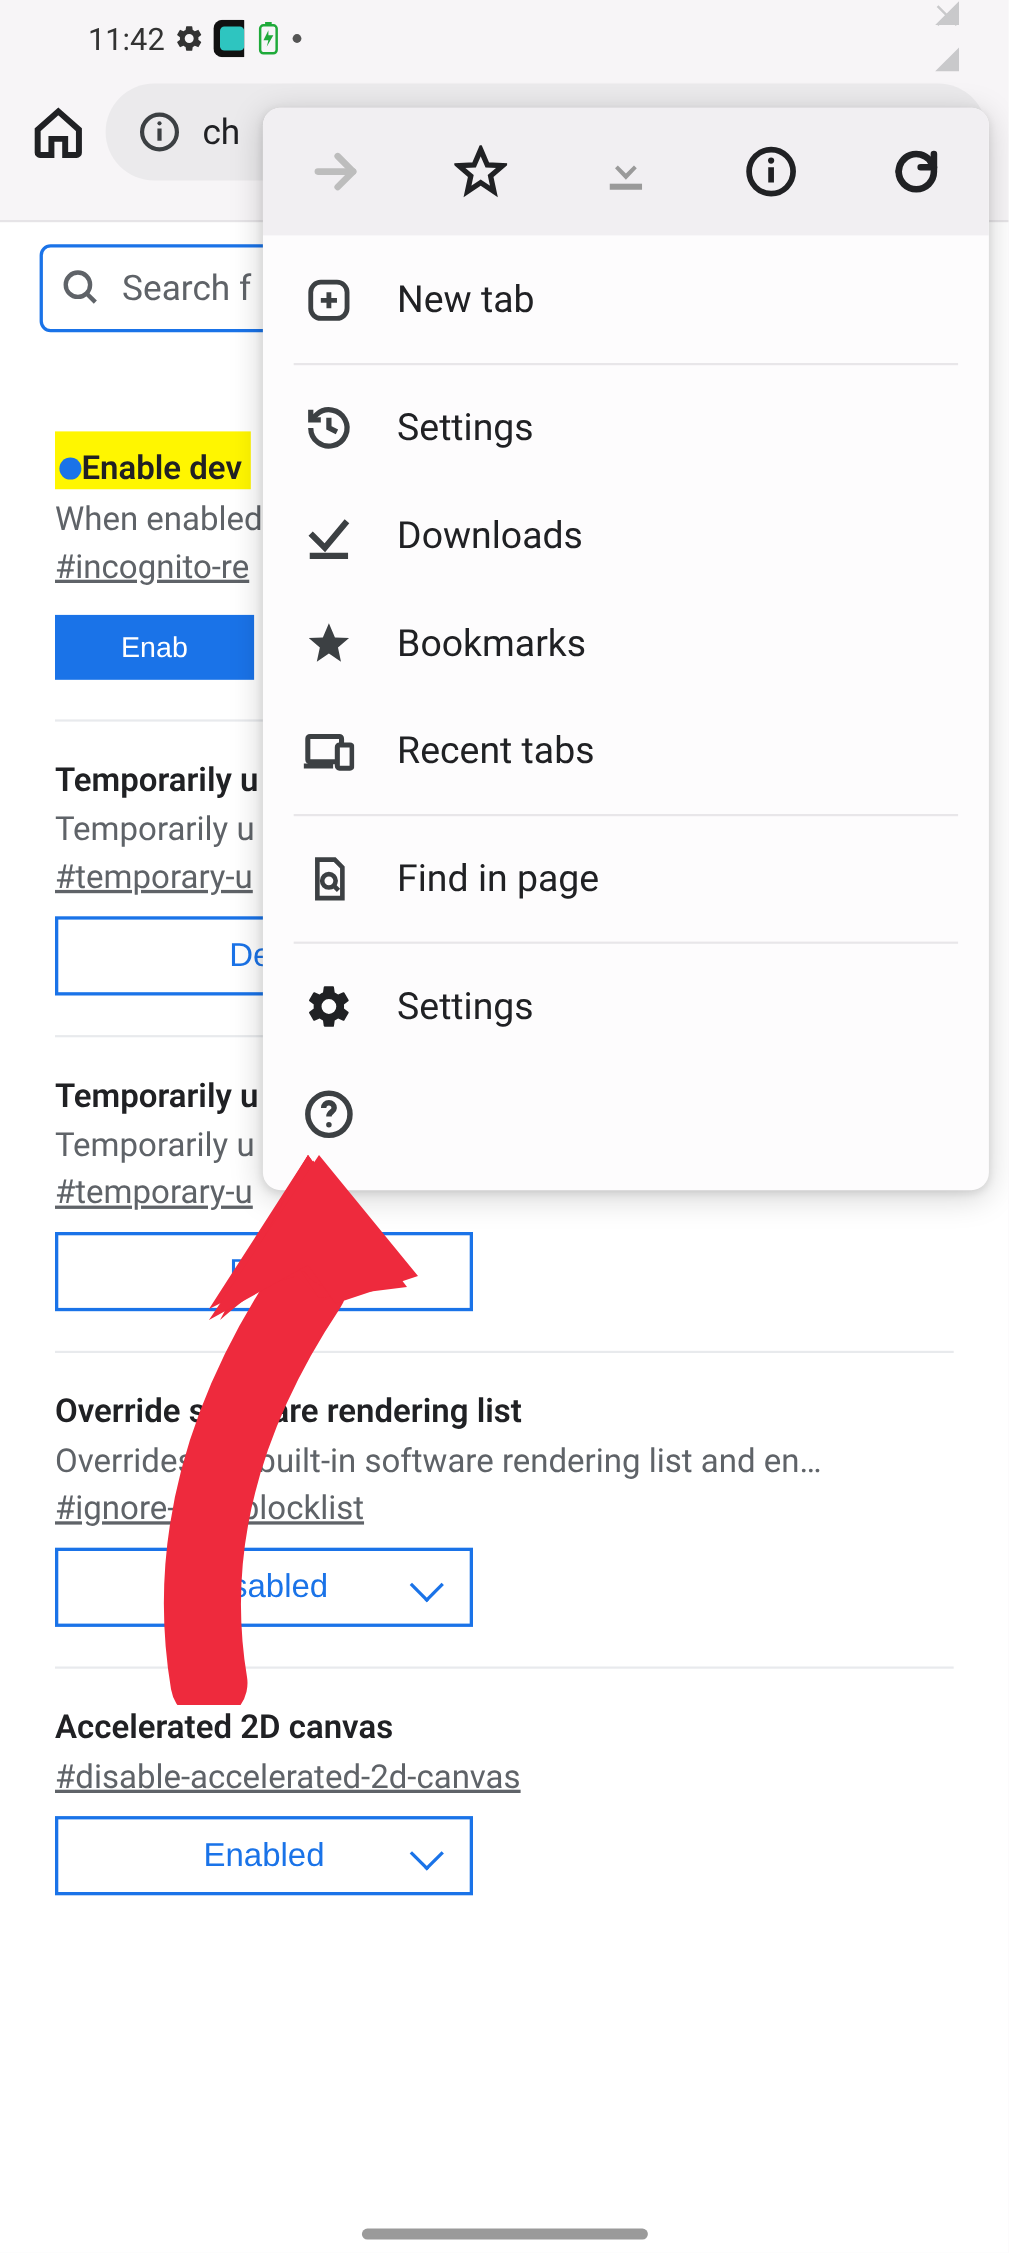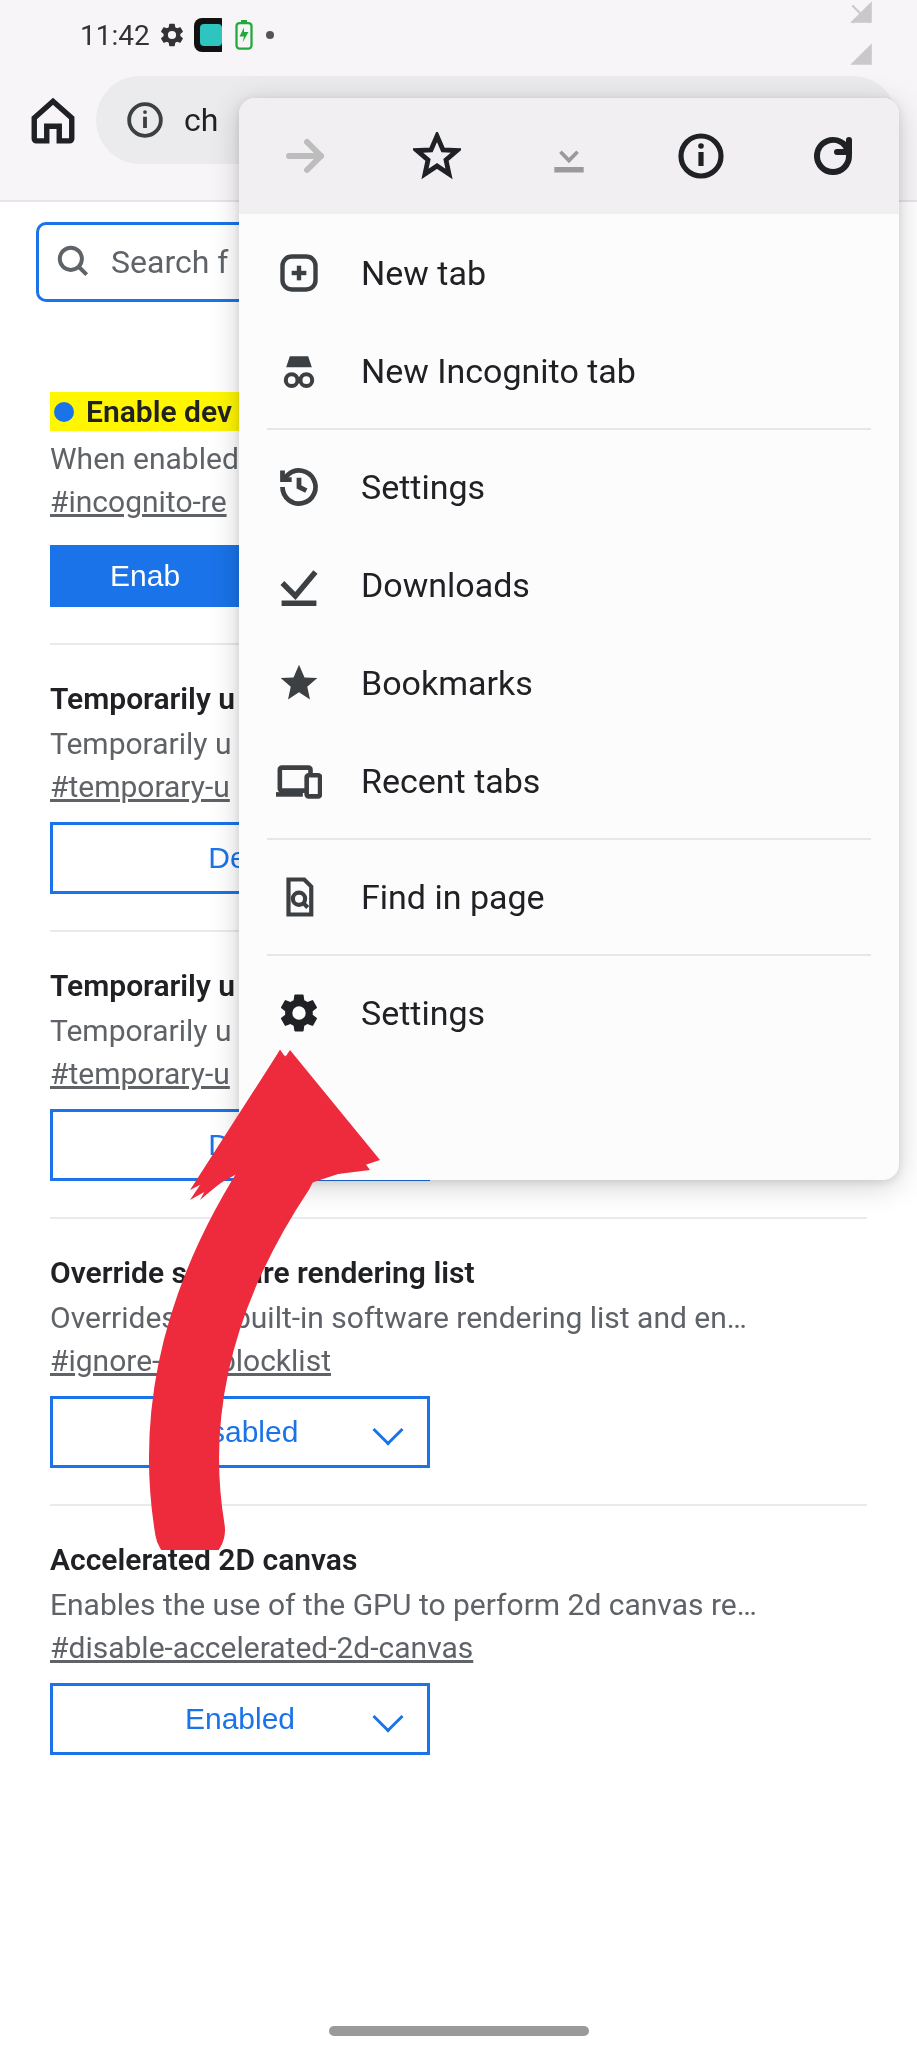--- a/index.html
+++ b/index.html
@@ -99,30 +99,30 @@
     overflow:hidden;
     white-space:nowrap;
     text-overflow:ellipsis;
   }
   .flag-sep { height:2px;background:#e8eaed; margin: 0 50px; }
 
   .highlight {
     background:#fff600;
     display:inline-flex;
     align-items:center;
-    gap:12px;
-    padding:2px 8px 2px 4px;
+    gap:0;
+    padding:16px 8px 2px 4px;
   }
   .blue-dot { width:20px;height:20px;border-radius:50%;background:#1a73e8;display:inline-block; }
 
   .solid-btn {
     margin-top:26px;
     background:#1a73e8;
     color:#fff;
-    font-size:30px;
+    font-size:26px;
     padding:14px 60px;
     border:none;
   }
   .outline-btn {
     margin-top:18px;
     background:#fff;
     color:#1a73e8;
     font-size:30px;
     border:3px solid #1a73e8;
     width:380px;
@@ -314,21 +314,20 @@
     <div class="flag-hash">#ignore-gpu-blocklist</div>
     <button class="outline-btn">
         <span>Disabled</span>
         <span class="chevron"></span>
       </button>
   </div>
   <div class="flag-sep"></div>
 
   <div class="flag">
     <div class="flag-title">Accelerated 2D canvas</div>
-    <div class="flag-desc">Enables the use of the GPU to perform 2d canvas re…</div>
     <div class="flag-hash">#disable-accelerated-2d-canvas</div>
     <button class="outline-btn">
         <span>Enabled</span>
         <span class="chevron"></span>
       </button>
   </div>
 
 </div>
 
 <div class="menu">
@@ -368,31 +367,20 @@
   <div class="menu-list">
     <div class="menu-item">
       <span class="micon">
           <svg viewBox="0 0 24 24" width="44" height="44" fill="none" stroke="#3c4043" stroke-width="2.4">
             <rect x="3" y="3" width="18" height="18" rx="5"></rect>
             <line x1="12" y1="8" x2="12" y2="16"></line>
             <line x1="8" y1="12" x2="16" y2="12"></line>
           </svg>
         </span>
       <span>New tab</span>
-    </div>
-    <div class="menu-item">
-      <span class="micon">
-          <svg viewBox="0 0 24 24" width="44" height="44" fill="#3c4043">
-            <path d="M5 10l2-6h10l2 6H5z"></path>
-            <circle cx="8" cy="17" r="3.2" fill="none" stroke="#3c4043" stroke-width="2.2"></circle>
-            <circle cx="16" cy="17" r="3.2" fill="none" stroke="#3c4043" stroke-width="2.2"></circle>
-            <line x1="11" y1="17" x2="13" y2="17" stroke="#3c4043" stroke-width="2.2"></line>
-          </svg>
-        </span>
-      <span>New Incognito tab</span>
     </div>
     <div class="menu-divider"></div>
     <div class="menu-item">
       <span class="micon">
           <svg viewBox="0 0 24 24" width="44" height="44" fill="none" stroke="#3c4043" stroke-width="2.6">
             <path d="M3 12a9 9 0 1 0 3-6.7L3 8"></path>
             <polyline points="3 3 3 8 8 8"></polyline>
             <polyline points="12 7 12 12 16 14"></polyline>
           </svg>
         </span>

